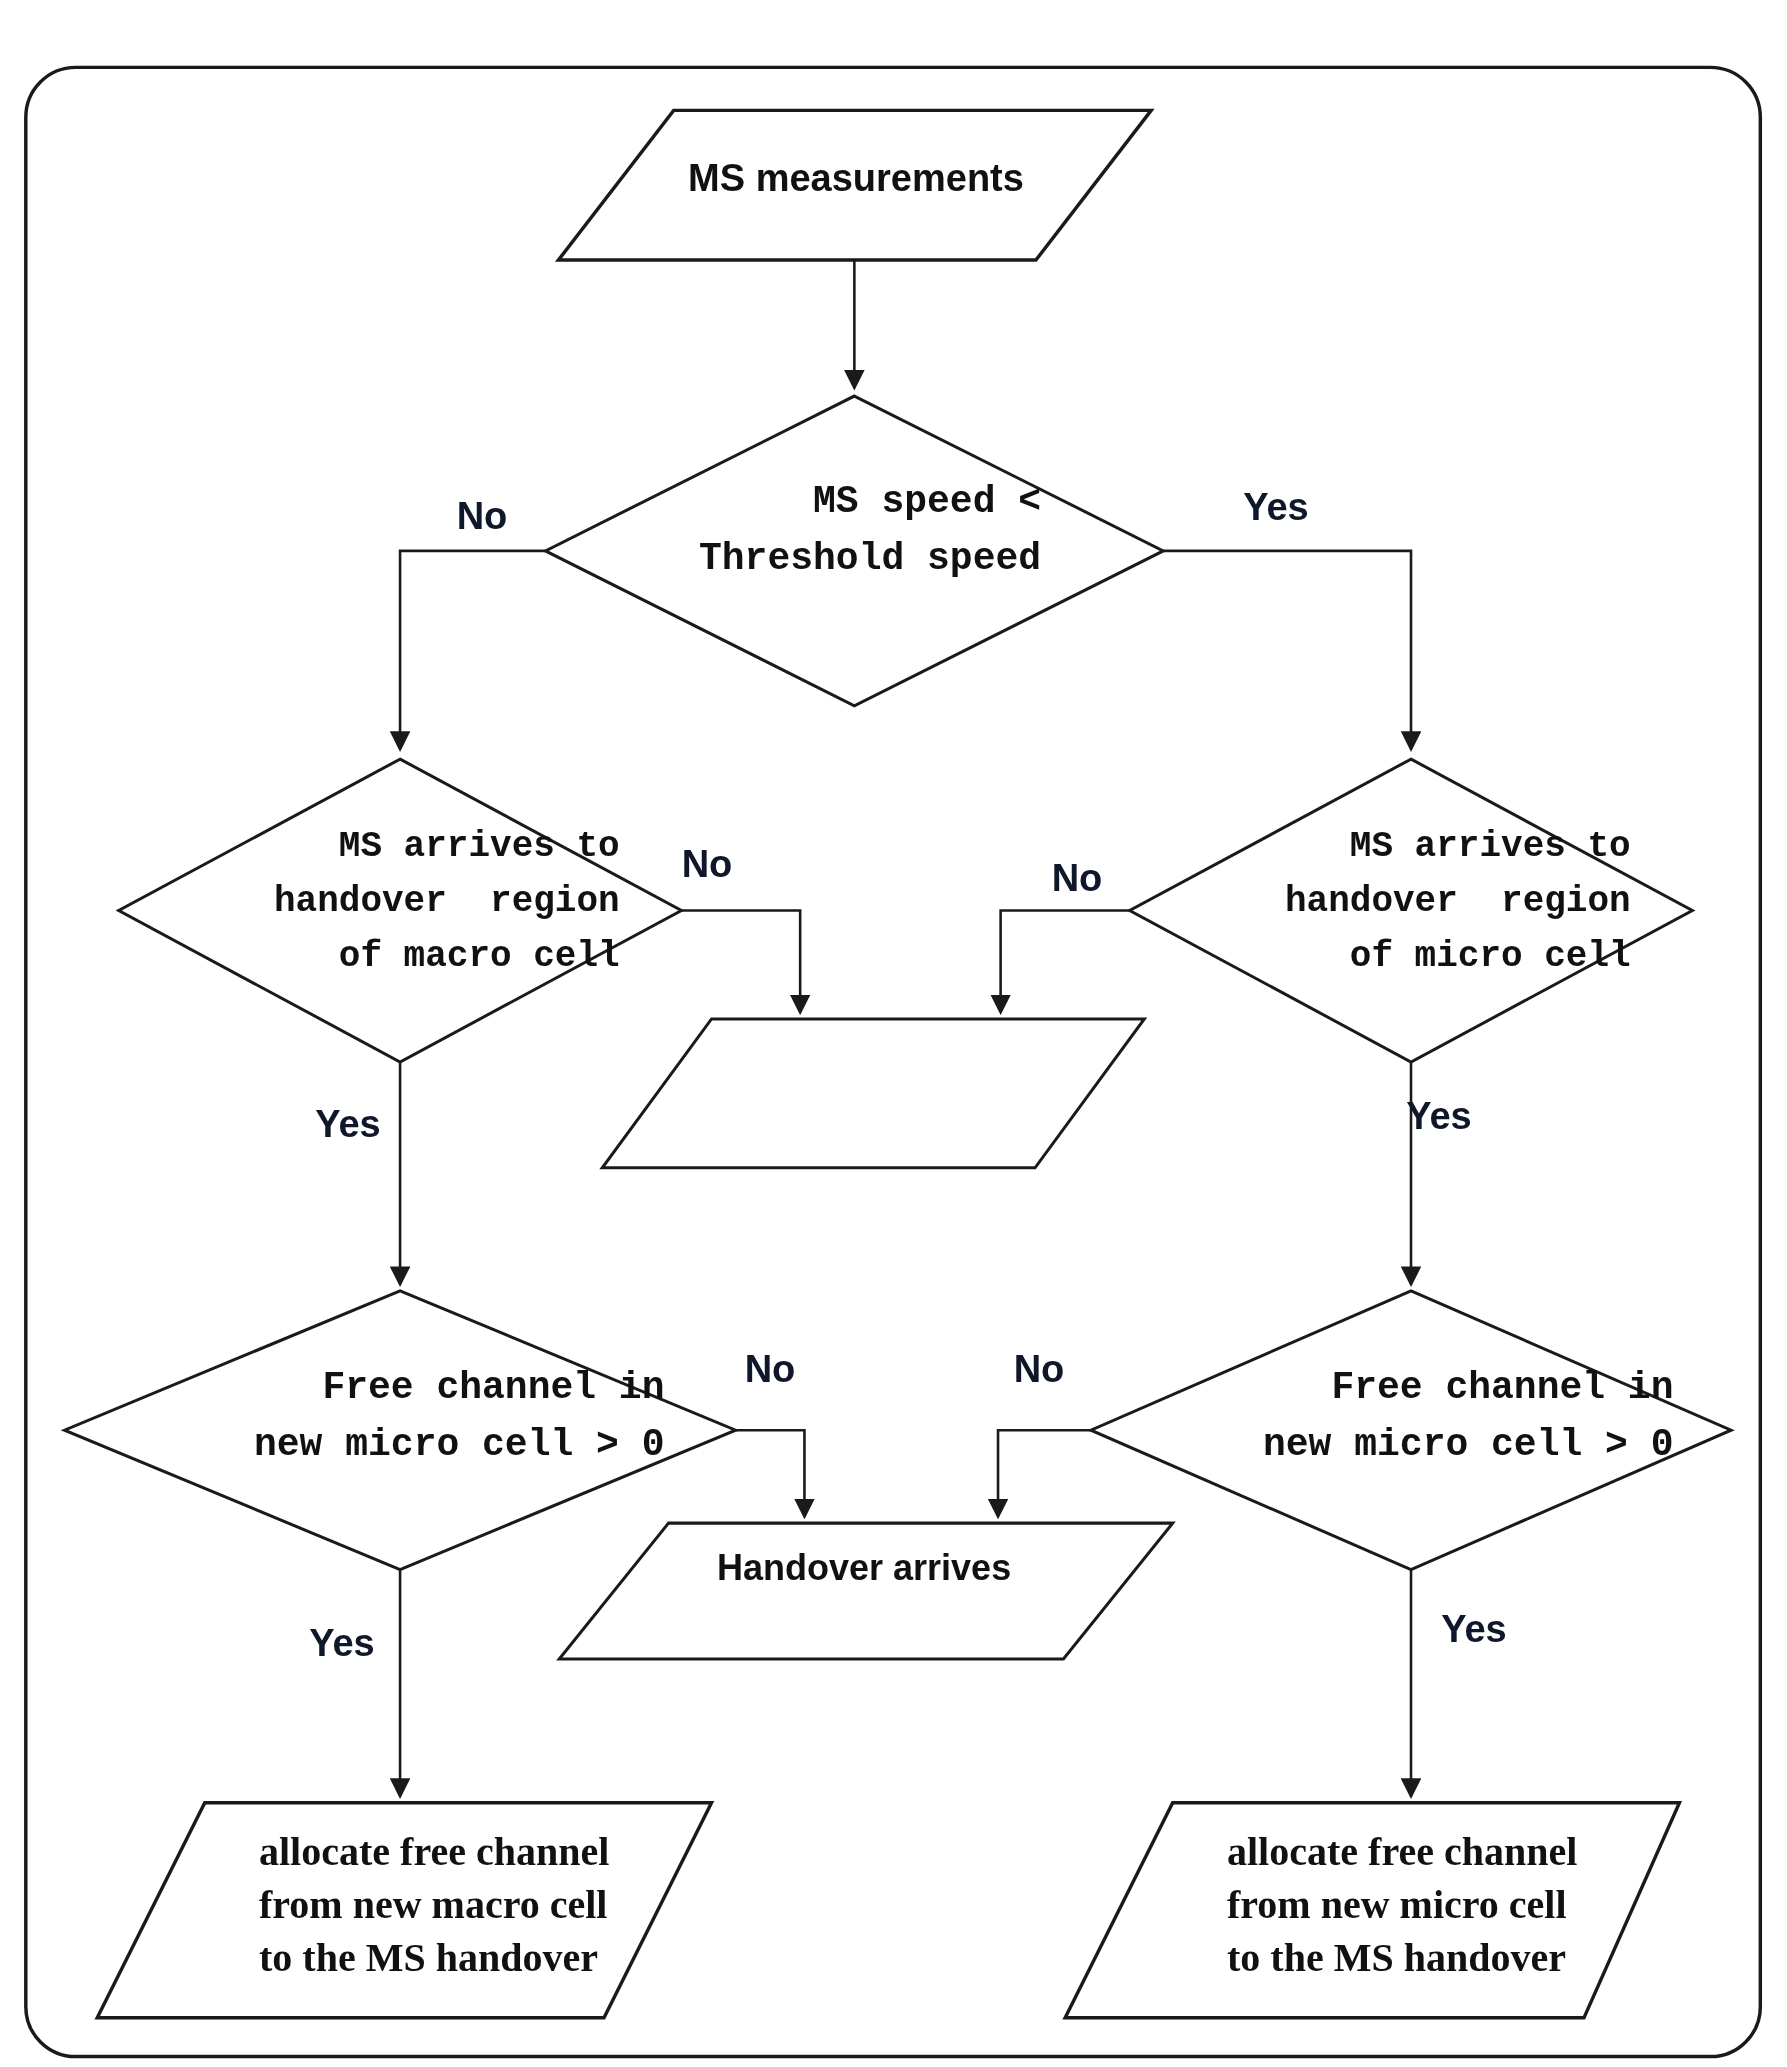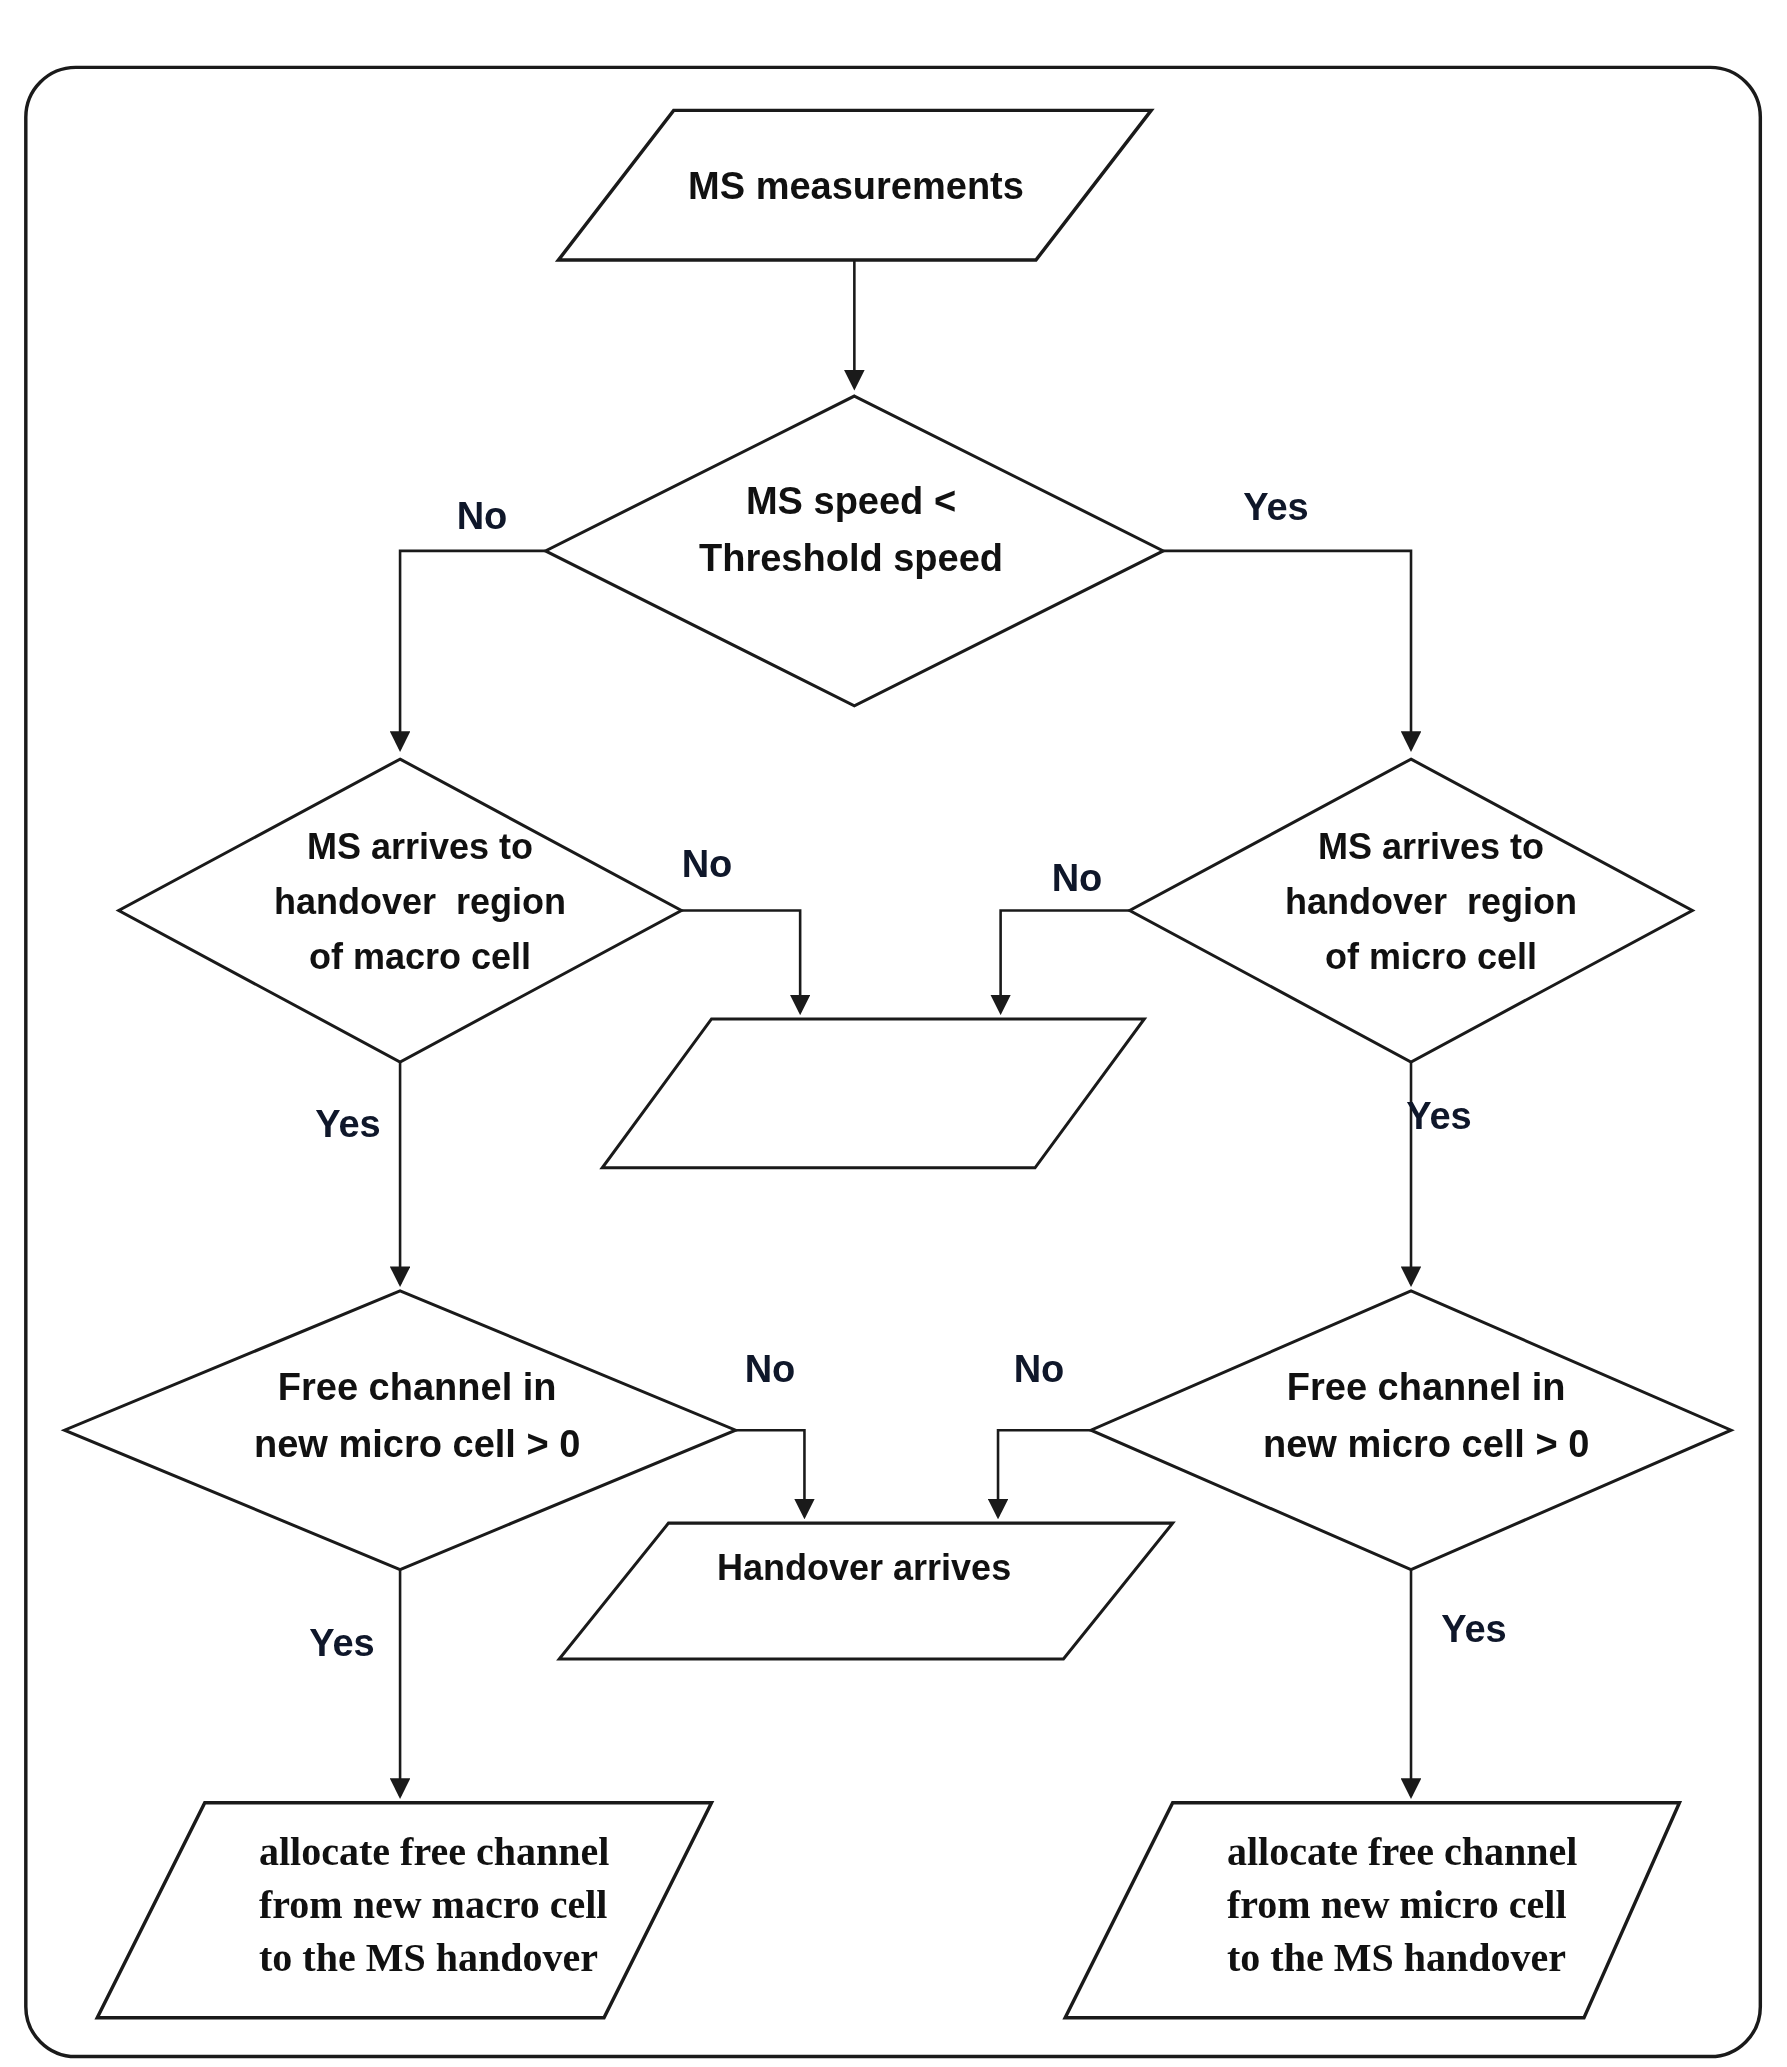--- a/index.html
+++ b/index.html
@@ -16,24 +16,24 @@
     left: 0; top: 0;
     width: 1787px; height: 2068px;
   }
   .lbl {
     position: absolute;
     color: #111111;
     white-space: pre-wrap;
     font-weight: bold;
   }
   .serif-node {
-    font-family: Liberation Sans, sans-serif;
+    font-family: Liberation Mono, monospace;
     font-size: 38px;
     line-height: 57px;
-    text-align: center;
+    text-align: right;
   }
   .serif-node-big {
     font-family: "Liberation Serif", serif;
     font-size: 40px;
     line-height: 53px;
     text-align: left;
     margin-left: 28px;
   }
   .sans-node {
     font-family: "Liberation Sans", sans-serif;
@@ -83,21 +83,21 @@
     <polygon points="465,882 792,1058 465,1234 138,1058" fill="#ffffff" stroke="#1a1a1a" stroke-width="3.5"></polygon>
     <polygon points="1640,882 1967,1058 1640,1234 1313,1058" fill="#ffffff" stroke="#1a1a1a" stroke-width="3.5"></polygon>
     <polygon points="827,1184 1330,1184 1203,1357 700,1357" fill="#ffffff" stroke="#1a1a1a" stroke-width="3.5"></polygon>
     <polygon points="465,1500 855,1662 465,1824 75,1662" fill="#ffffff" stroke="#1a1a1a" stroke-width="3.5"></polygon>
     <polygon points="1640,1500 2012,1662 1640,1824 1268,1662" fill="#ffffff" stroke="#1a1a1a" stroke-width="3.5"></polygon>
     <polygon points="777,1770 1363,1770 1236,1928 650,1928" fill="#ffffff" stroke="#1a1a1a" stroke-width="3.5"></polygon>
     <polygon points="238,2095 827,2095 702,2345 113,2345" fill="#ffffff" stroke="#1a1a1a" stroke-width="4"></polygon>
     <polygon points="1363,2095 1952,2095 1841,2345 1238,2345" fill="#ffffff" stroke="#1a1a1a" stroke-width="4"></polygon>
   </svg>
 
-  <div class="lbl sans-node center-anchor" style="left:856px; top:186px; font-size:38px;">MS measurements</div>
+  <div class="lbl sans-node center-anchor" style="left:856px; top:178px; font-size:38px;">MS measurements</div>
 
   <div class="lbl serif-node" style="left:699px; top:473px;">MS speed &lt;
 Threshold speed</div>
 
   <div class="lbl serif-node" style="left:274px; top:819px; font-size:36px; line-height:55px;">MS arrives to
 handover  region
 of macro cell</div>
 
   <div class="lbl serif-node" style="left:1285px; top:819px; font-size:36px; line-height:55px;">MS arrives to
 handover  region

